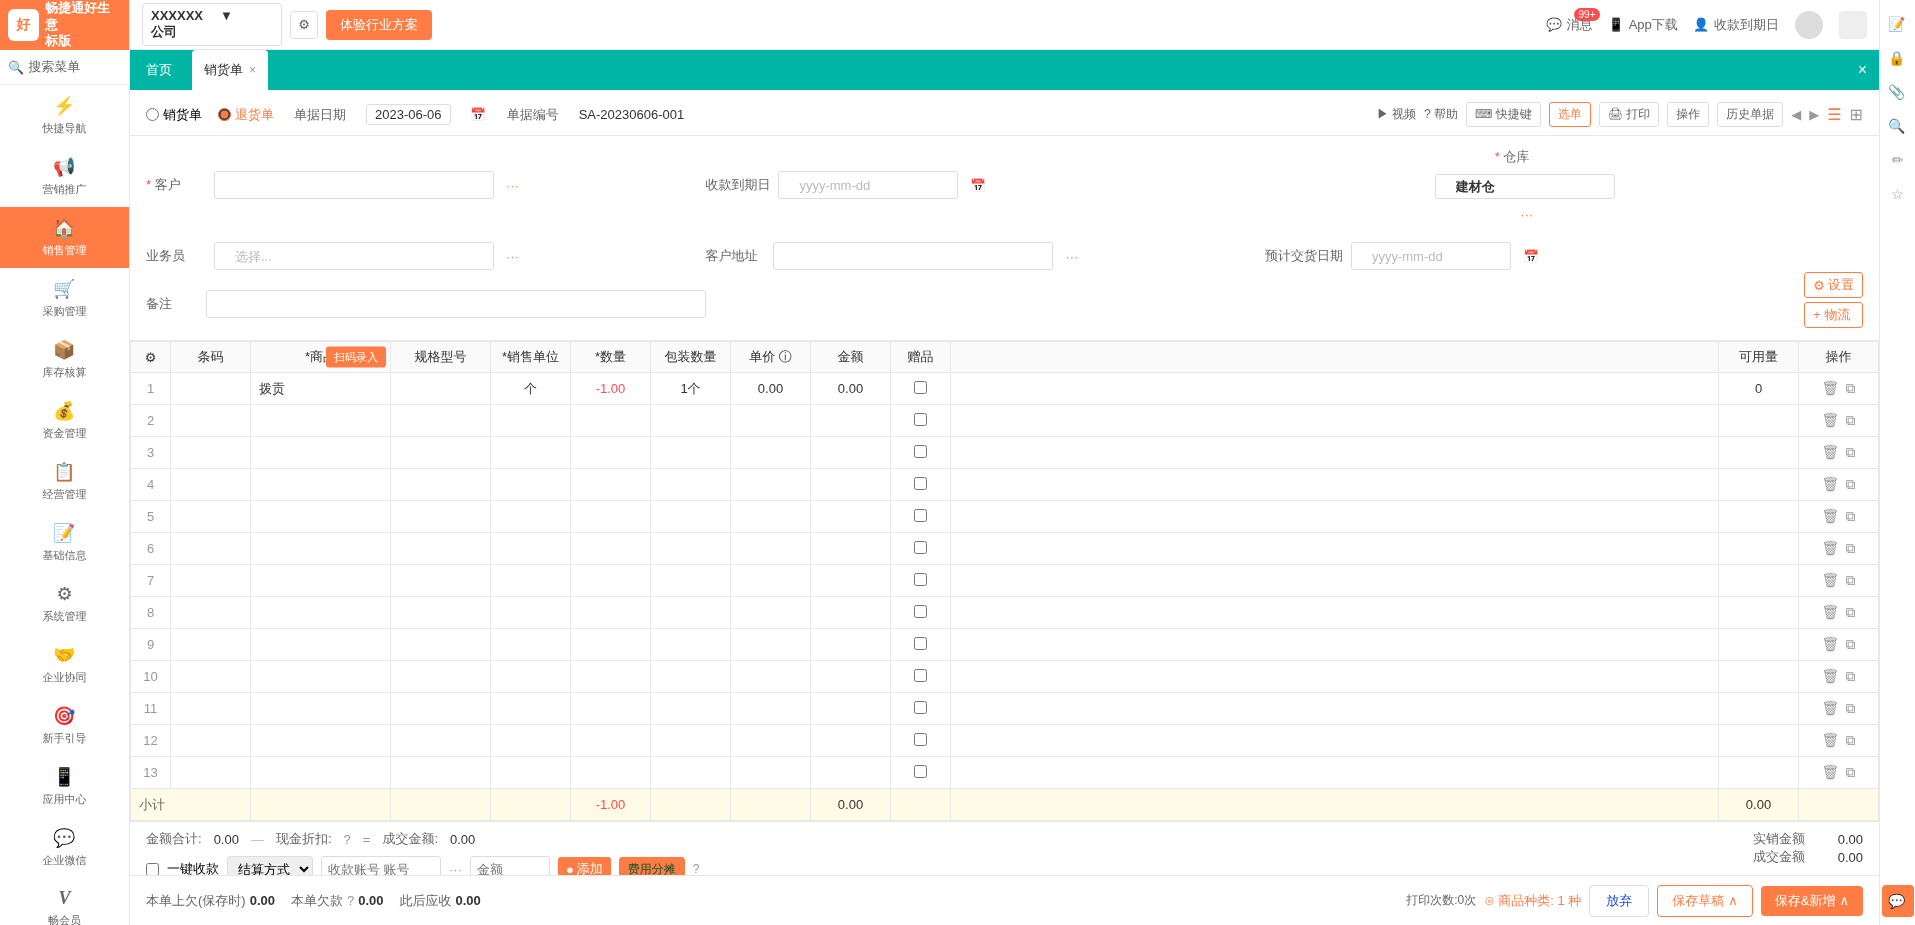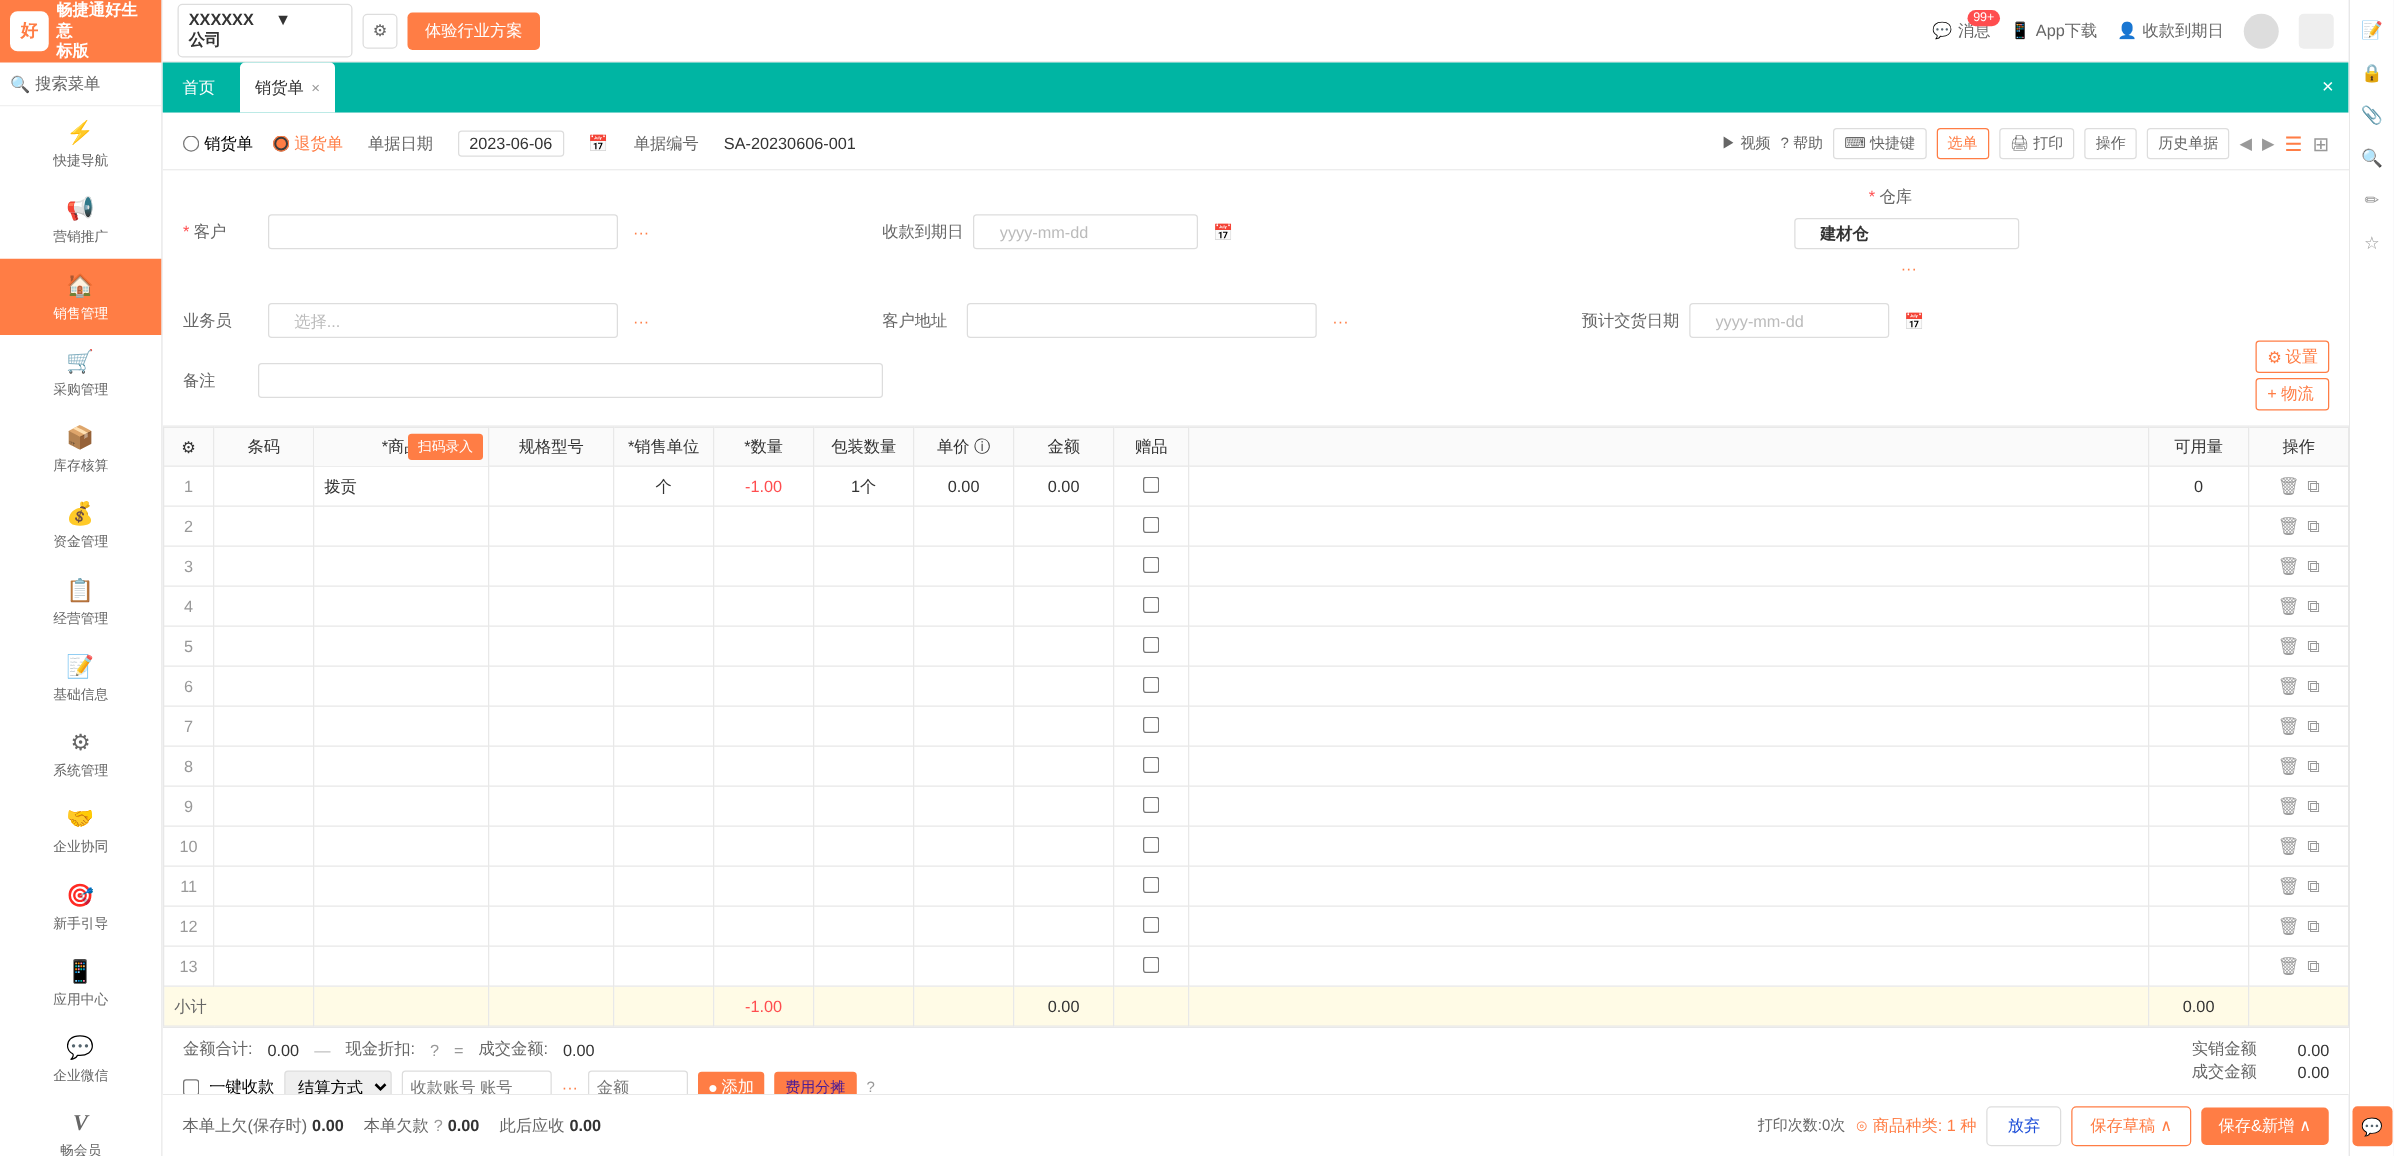--- a/index.html
+++ b/index.html
@@ -93,21 +93,21 @@
     .footer-section { background: #fff; border-top: 1px solid #e8e8e8; padding: 8px 16px; }
     .footer-totals { display: flex; align-items: center; gap: 12px; margin-bottom: 8px; }
     .footer-label { color: #666; }
     .footer-value { color: #333; }
     .footer-eq { color: #999; }
     .footer-dash { color: #bbb; }
     .footer-payment { display: flex; align-items: center; gap: 8px; }
     .payment-select { border: 1px solid #ddd; border-radius: 3px; padding: 3px 6px; height: 26px; }
     .payment-add-btn { background: #ff7d45; color: #fff; border: none; border-radius: 3px; padding: 3px 8px; cursor: pointer; font-size: 12px; display: flex; align-items: center; gap: 3px; }
     .fee-btn { border: 1px solid #ff7d45; color: #ff7d45; background: #fff; border-radius: 3px; padding: 3px 8px; cursor: pointer; font-size: 12px; }
-    .fee-btn.active { background: #ff7d45; color: #4c1d95; }
+    .fee-btn.active { background: #ff7d45; color: #14532d; }
     .help-icon { color: #999; cursor: pointer; font-size: 12px; }
 
     
     .bottom-bar { height: 50px; background: #fff; border-top: 1px solid #e8e8e8; display: flex; align-items: center; padding: 0 16px; gap: 16px; }
     .bottom-stats { display: flex; align-items: center; gap: 4px; font-size: 12px; color: #666; }
     .bottom-stats strong { color: #333; }
     .bottom-right { margin-left: auto; display: flex; align-items: center; gap: 8px; }
     .discard-btn { border: 1px solid #ddd; background: #fff; border-radius: 4px; padding: 6px 16px; cursor: pointer; color: #1d4ed8; }
     .save-draft-btn { border: 1px solid #ff7d45; background: #fff; border-radius: 4px; padding: 6px 14px; cursor: pointer; color: #ff7d45; display: flex; align-items: center; gap: 4px; }
     .save-new-btn { background: #ff7d45; color: #fff; border: none; border-radius: 4px; padding: 6px 14px; cursor: pointer; display: flex; align-items: center; gap: 4px; }

